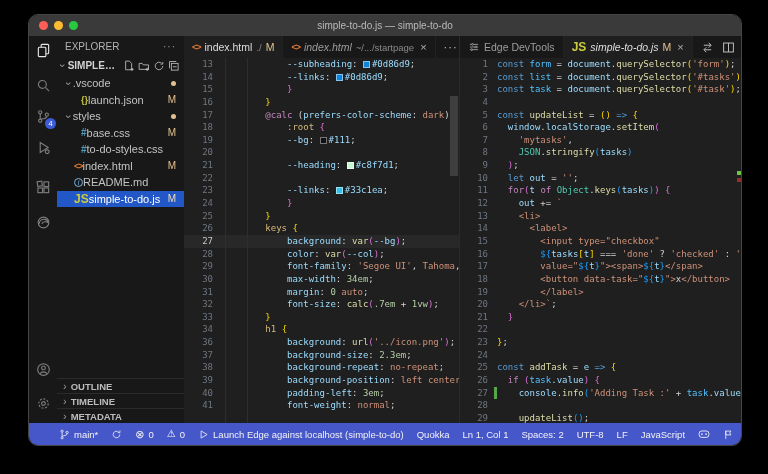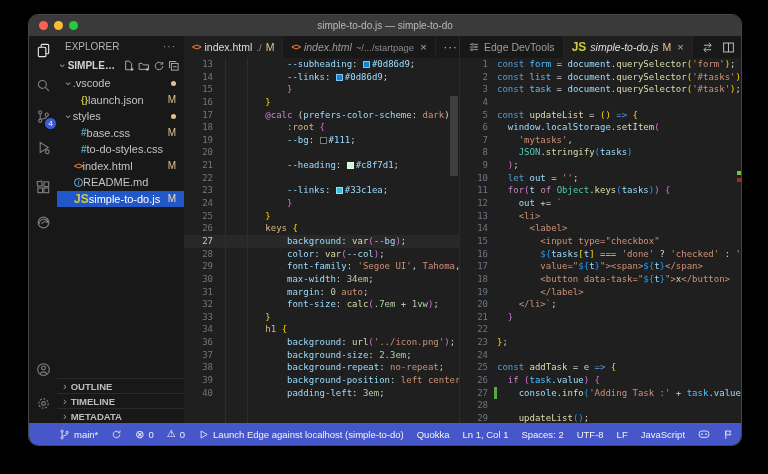--- a/index.html
+++ b/index.html
@@ -385,20 +385,24 @@
               <pre><span class="tk-pln">            </span><span class="tk-prop">background-repeat</span><span class="tk-pln">: </span><span class="tk-cssval">no-repeat</span><span class="tk-pln">;</span></pre>
             </div>
             <div class="cline">
               <span class="ln">39</span>
               <pre><span class="tk-pln">            </span><span class="tk-prop">background-position</span><span class="tk-pln">: </span><span class="tk-cssval">left</span><span class="tk-pln"> </span><span class="tk-cssval">center</span></pre>
             </div>
             <div class="cline">
               <span class="ln">40</span>
               <pre><span class="tk-pln">            </span><span class="tk-prop">padding-left</span><span class="tk-pln">: </span><span class="tk-num">3em</span><span class="tk-pln">;</span></pre>
             </div>
+            <div class="cline">
+              <span class="ln">41</span>
+              <pre><span class="tk-pln">            </span><span class="tk-prop">font-weight</span><span class="tk-pln">: </span><span class="tk-cssval">normal</span><span class="tk-pln">;</span></pre>
+            </div>
             <div class="guide" style="left: 41px;"></div>
             <div class="guide" style="left: 63px;"></div>
             <div class="scrollthumb" style="top: 38px; height: 80px;"></div>
           </div>
         </div>
       <div class="group group2 g2" id="group2">
           <div class="tabbar">
             <div class="tab">
               <span class="tic" style="display: inline-flex;">
                 <svg width="12" height="12" viewBox="0 0 16 16" fill="none" stroke="currentColor" stroke-width="1.2">

